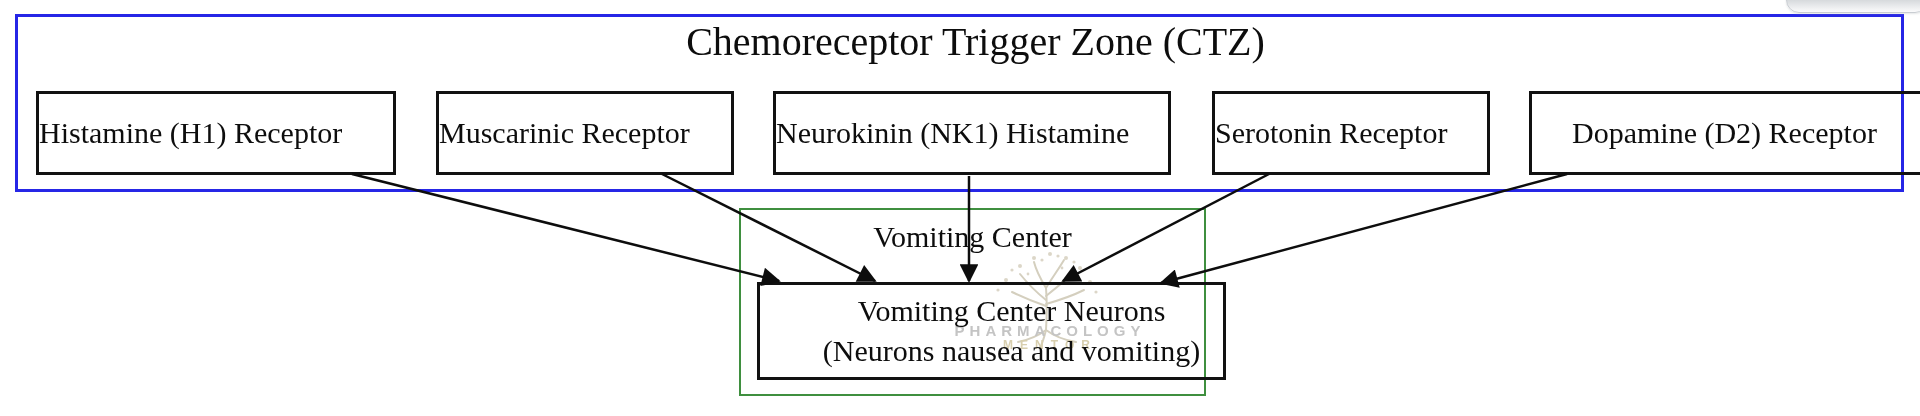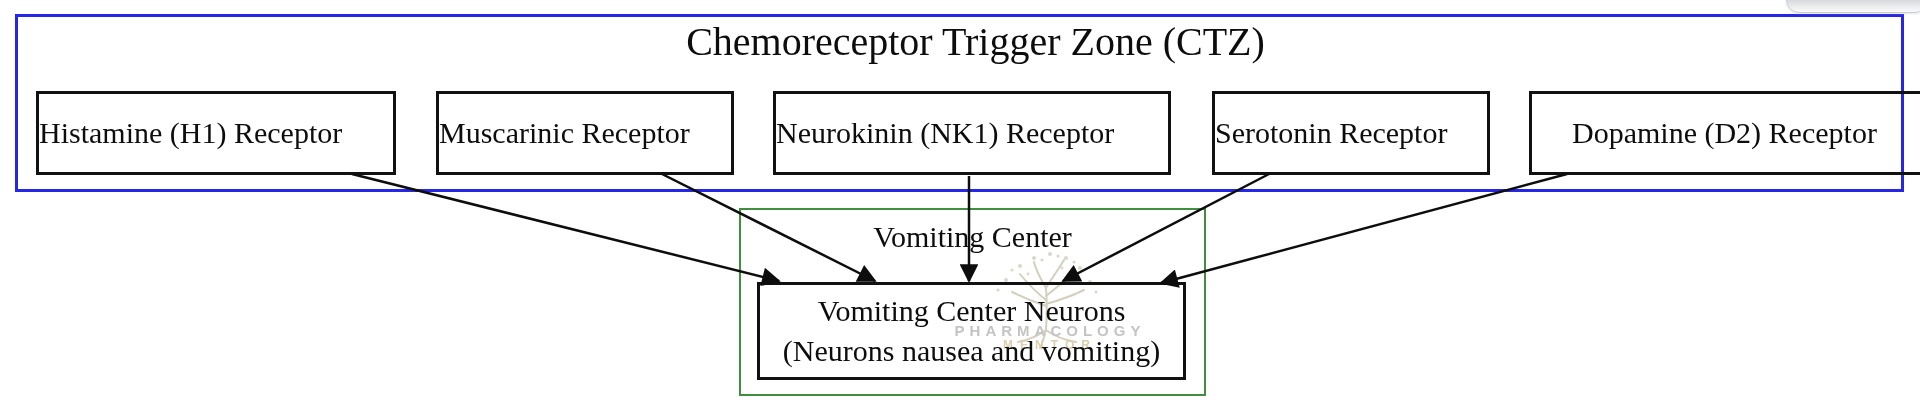--- a/index.html
+++ b/index.html
@@ -33,21 +33,21 @@
     border:2px solid #3f8f3f;z-index:2;background:transparent;
   }
   #vc-title{
     left:739px;top:221px;width:467px;height:32px;
     text-align:center;font-size:30px;line-height:32px;z-index:3;
   }
   #vc-neurons-box{
     left:757px;top:282px;width:423px;height:92px;
     border:3px solid #111;z-index:2;
     display:flex;flex-direction:column;align-items:center;justify-content:center;
-    font-size:30px;line-height:40px;text-align:center;background:transparent;
+    font-size:30px;line-height:40px;text-align:center;background:transparent;padding-left:40px;
   }
   
   #watermark{left:940px;top:248px;width:220px;height:110px;z-index:1;}
   #watermark-tree{position:absolute;left:0;top:0;}
   #watermark-line1{
     position:absolute;left:0;top:74px;width:220px;text-align:center;
     font-family:"Liberation Sans","DejaVu Sans",sans-serif;
     font-size:15px;letter-spacing:5px;color:#c4c4c4;font-weight:700;
   }
   #watermark-line2{
@@ -109,21 +109,21 @@
   <div id="ctz-box" class="abs"></div>
   <div id="ctz-title" class="abs">Chemoreceptor Trigger Zone (CTZ)</div>
 
   <div id="receptor-histamine" class="abs receptor-box">
     <span>Histamine (H1) Receptor</span>
   </div>
   <div id="receptor-muscarinic" class="abs receptor-box">
     <span>Muscarinic Receptor</span>
   </div>
   <div id="receptor-neurokinin" class="abs receptor-box">
-    <span>Neurokinin (NK1) Receptor</span>
+    <span>Neurokinin (NK1) Histamine</span>
   </div>
   <div id="receptor-serotonin" class="abs receptor-box">
     <span>Serotonin Receptor</span>
   </div>
   <div id="receptor-dopamine" class="abs receptor-box">
     <span>Dopamine (D2) Receptor</span>
   </div>
 
   <div id="vc-box" class="abs"></div>
   <div id="vc-title" class="abs">Vomiting Center</div>

